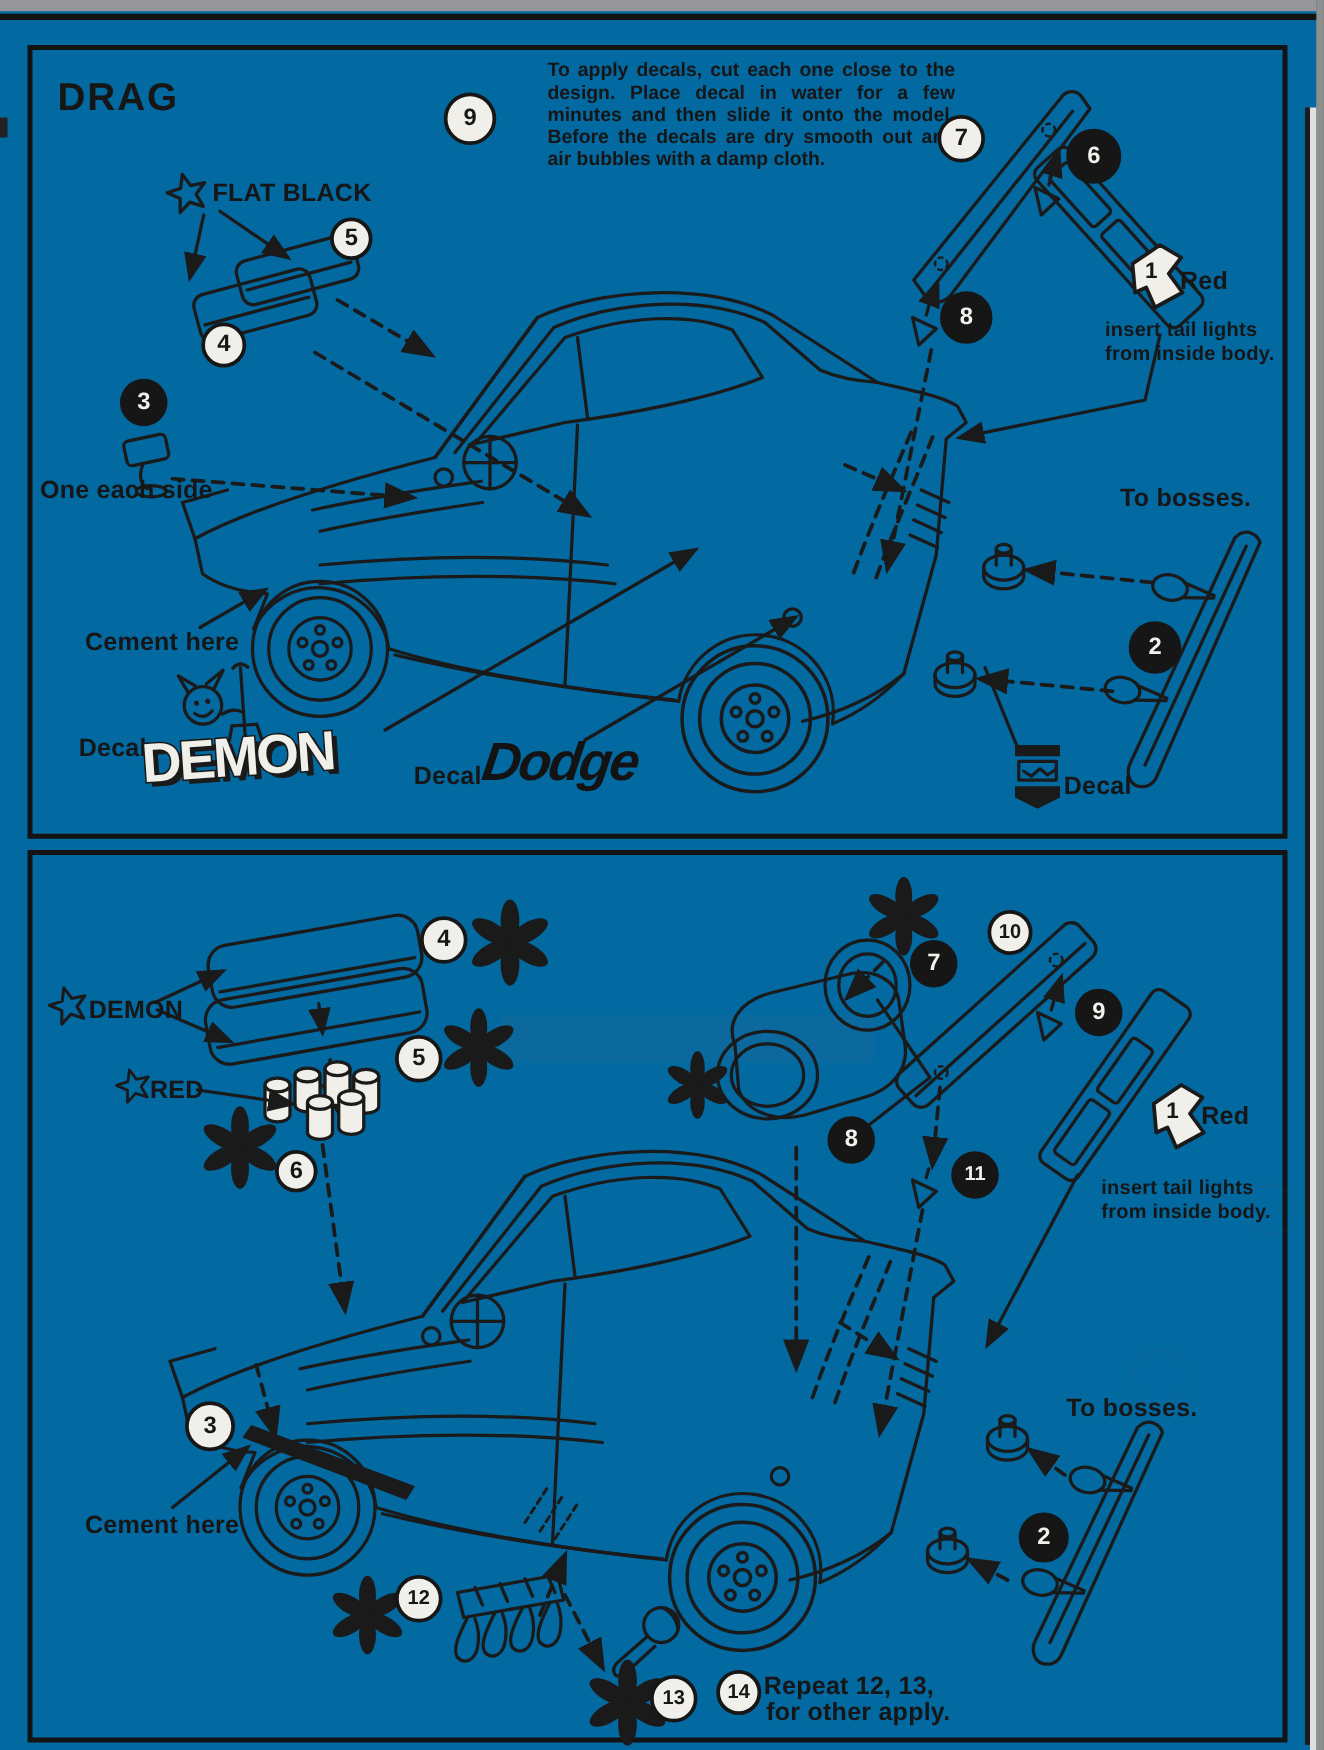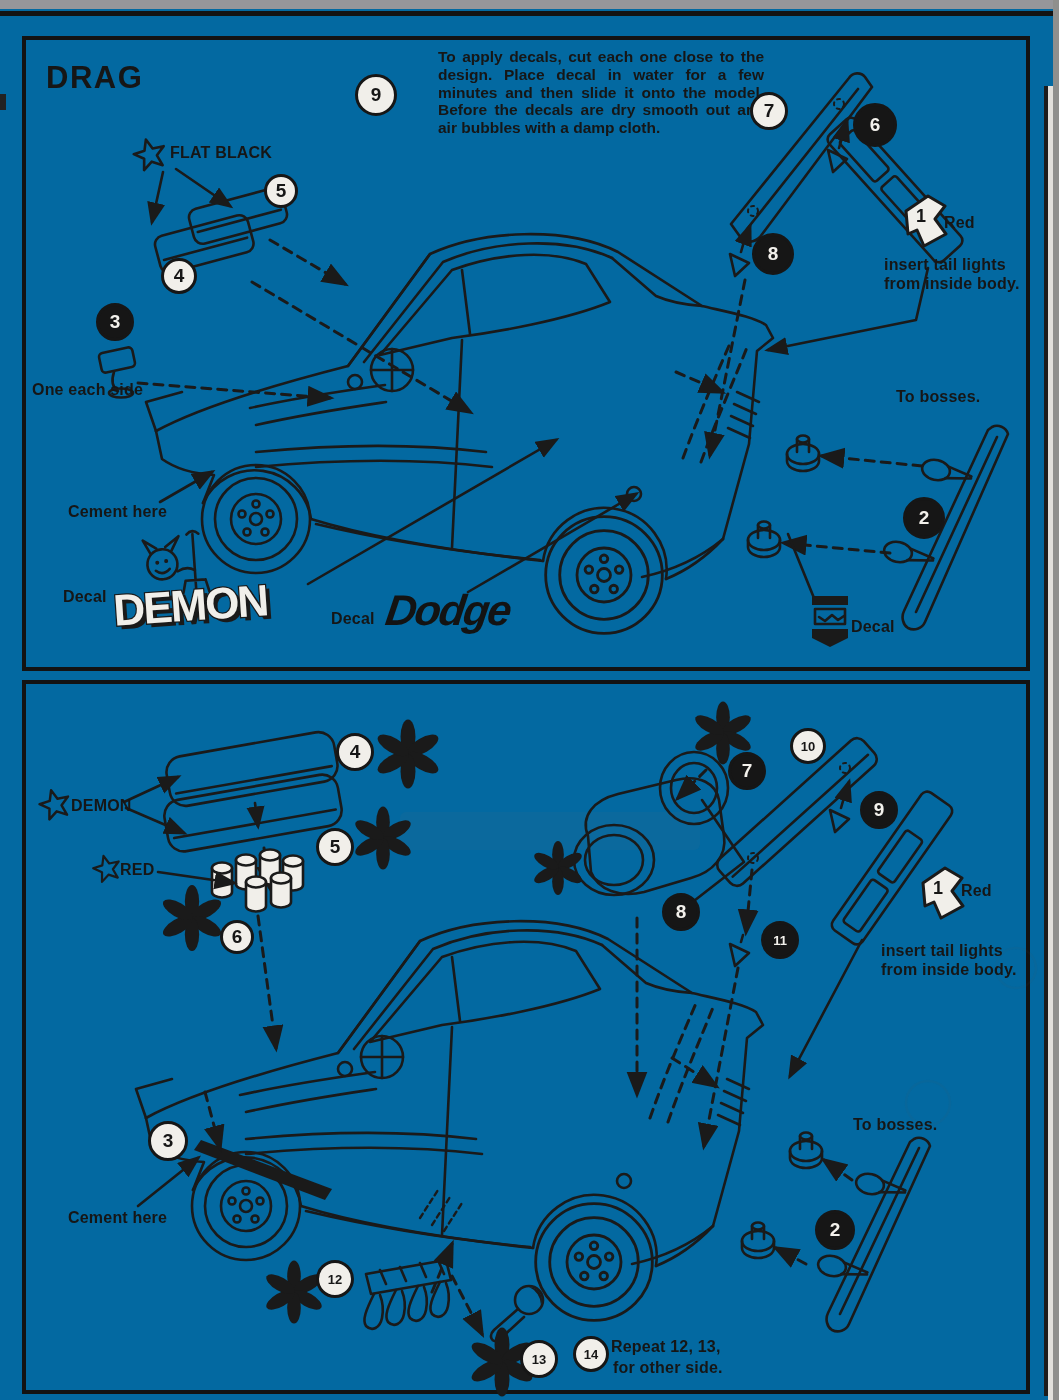--- a/index.html
+++ b/index.html
@@ -19,32 +19,32 @@
     stroke:#1a1a1a;stroke-width:2.6;fill:none;stroke-linecap:round;stroke-linejoin:round;}
   .art .dash{stroke-dasharray:9 7;stroke-width:3;}
   .art .dash2{stroke-dasharray:5 4;stroke-width:2.4;}
   .art .dashc{stroke-dasharray:3 4;stroke-width:2;}
   .art .fl{fill:#1a1a1a;stroke:none;}
   .art .ast ellipse{fill:#1a1a1a;stroke:none;}
   .art .tube path,.art .tube ellipse{fill:#f1efea;stroke:#1a1a1a;}
   .art .ghost path,.art .ghost circle,.art .ghost rect{stroke:#55524e;}
   .art .ghost .fl{fill:#7a7773;stroke:none;}
 
-  .lbl{position:absolute;font-weight:bold;font-size:16px;white-space:nowrap;letter-spacing:0.2px;}
+  .lbl{position:absolute;font-weight:bold;font-size:20px;white-space:nowrap;letter-spacing:0.2px;}
   .wrapw{width:158px;white-space:normal;line-height:1.18;font-size:16px;}
   .title1{left:46px;top:60px;font-size:31px;font-weight:900;letter-spacing:1.5px;}
   .title2{left:40px;top:694px;font-size:27px;font-weight:900;letter-spacing:0.5px;}
   .note{position:absolute;left:402px;top:48px;width:326px;font-size:15.5px;font-weight:bold;
         line-height:1.15;text-align:justify;margin-left:36px;}
 
   .badge{position:absolute;border-radius:50%;display:flex;align-items:center;justify-content:center;
          font-weight:bold;font-size:19px;box-sizing:border-box;}
   .badge.w{background:#f1efea;border:3px solid #161616;color:#161616;}
   .badge.b{background:#161616;border:3px solid #161616;color:#f3f1ec;}
-  .badge.sm{font-size:13px;align-items:center;}
+  .badge.sm{font-size:16px;align-items:center;}
 
   .ptr{position:absolute;width:46px;height:54px;}
   .ptr svg path{fill:#f1efea;stroke:#1a1a1a;stroke-width:3;stroke-linejoin:round;}
   .ptr span{position:absolute;left:13px;top:12px;font-weight:bold;font-size:18px;}
 
   .demon-wrap{position:absolute;left:104px;top:528px;transform:rotate(-4deg);}
   .demon-wrap path,.demon-wrap circle{fill:none;stroke:#1a1a1a;stroke-width:2.6;
         stroke-linecap:round;stroke-linejoin:round;}
   .demon-wrap .fl{fill:#1a1a1a;stroke:none;}
   .demon-sh{font-family:"Liberation Sans",sans-serif;font-size:44px;font-weight:900;
@@ -430,14 +430,14 @@
   <div class="badge w sm" style="left:316px;top:1260px;width:38px;height:38px">
       <span>12</span>
     </div>
   <div class="badge w sm" style="left:520px;top:1340px;width:38px;height:38px">
       <span>13</span>
     </div>
   <div class="badge w sm" style="left:573px;top:1336px;width:36px;height:36px">
       <span>14</span>
     </div>
   <div class="lbl" style="left:611px;top:1338px">Repeat 12, 13,</div>
-  <div class="lbl" style="left:613px;top:1359px">for other side.</div>
+  <div class="lbl" style="left:613px;top:1359px">for other apply.</div>
 </div>
 
 </body></html>

